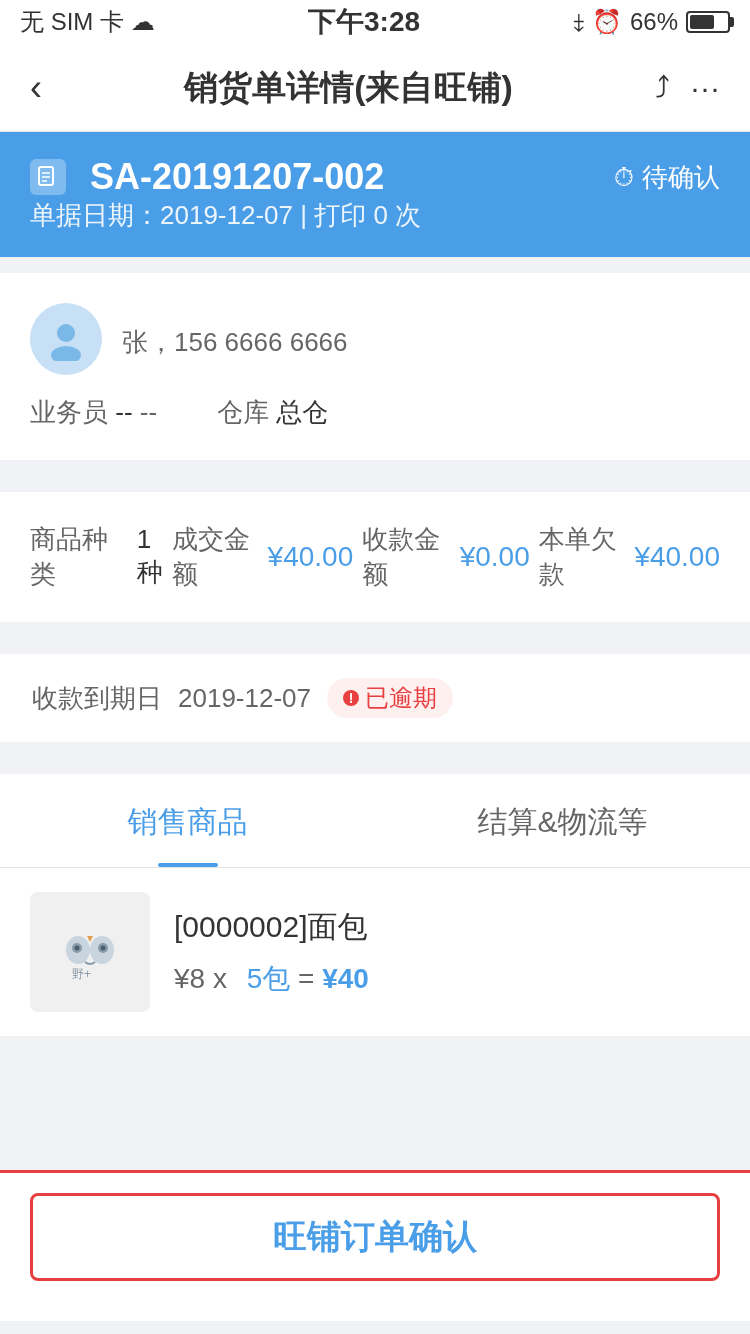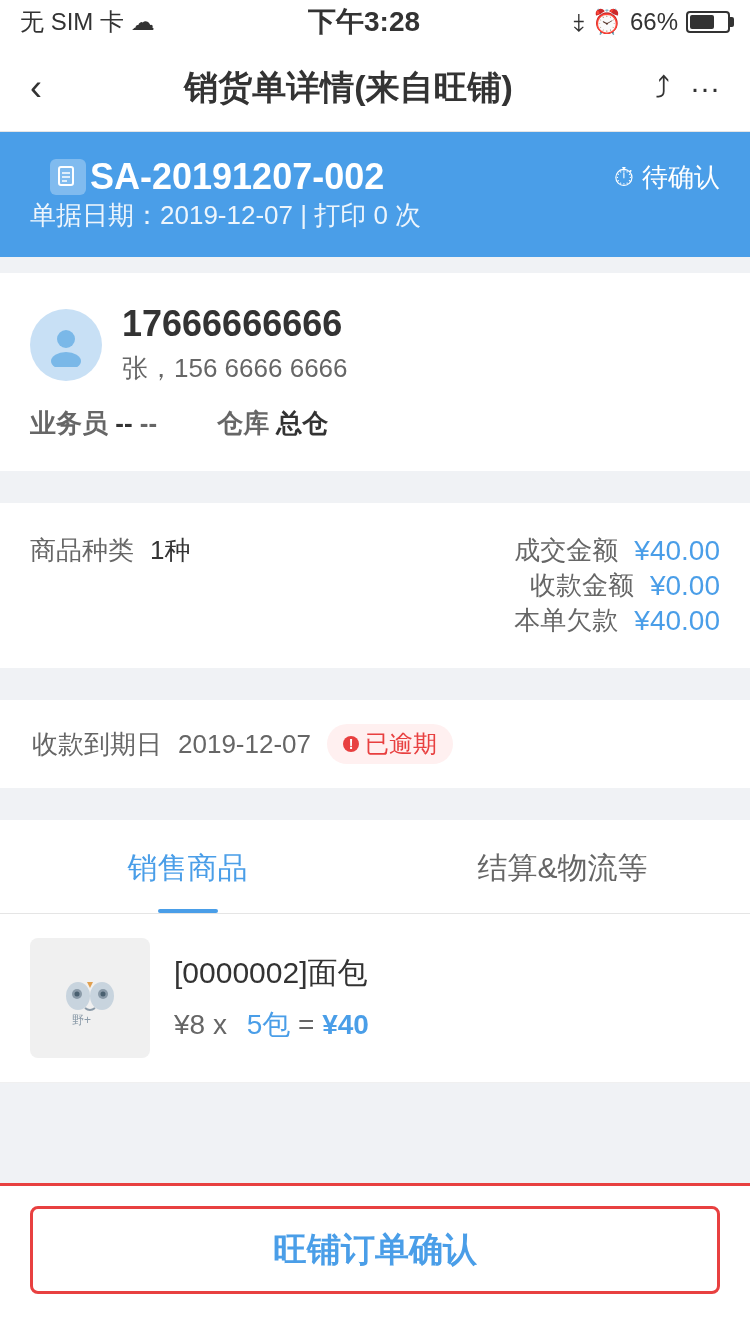--- a/index.html
+++ b/index.html
@@ -111,22 +111,21 @@
       display: flex;
       align-items: center;
       justify-content: space-between;
     }
     .order-number {
       font-size: 36px;
       font-weight: 700;
       color: #fff;
       display: flex;
       align-items: center;
-      gap: 4px;
-      margin-left: 20px;
+      gap: 24px;
     }
     .order-number-icon {
       width: 36px;
       height: 36px;
       background: rgba(255,255,255,0.3);
       border-radius: 6px;
       display: flex;
       align-items: center;
       justify-content: center;
       font-size: 24px;
@@ -177,21 +176,20 @@
     }
     .customer-sub {
       font-size: 26px;
       color: #666;
       margin-top: 6px;
     }
     .customer-details {
       margin-top: 20px;
       display: flex;
       gap: 60px;
-      font-weight: bold;
     }
     .detail-item {
       font-size: 26px;
       color: #666;
     }
     .detail-value {
       color: #333;
     }
 
     
@@ -213,23 +211,23 @@
     .summary-label {
       font-size: 26px;
       color: #666;
     }
     .summary-value {
       font-size: 26px;
       color: #333;
     }
     .summary-right {
       display: flex;
-      flex-direction: column;
+      flex-direction: row;
       align-items: flex-end;
-      gap: 0;
+      gap: 9px;
     }
     .amount-row {
       display: flex;
       align-items: center;
       gap: 16px;
     }
     .amount-label {
       font-size: 26px;
       color: #666;
     }
@@ -361,21 +359,21 @@
 
     
     .empty-area {
       background: #f0f2f5;
       height: 200px;
     }
 
     
     .bottom-bar {
       position: fixed;
-      bottom: 0;
+      bottom: 13px;
       left: 0;
       width: 750px;
       background: #fff;
       padding: 20px 30px 40px;
       border-top: 3px solid #e84040;
     }
     .confirm-btn {
       width: 100%;
       height: 88px;
       background: #fff;
@@ -445,21 +443,20 @@
 
 <div class="customer-card">
   <div class="customer-row">
     <div class="customer-avatar">
       <svg viewBox="0 0 44 44" fill="none" xmlns="http://www.w3.org/2000/svg">
         <circle cx="22" cy="16" r="9" fill="#7ab8e8"></circle>
         <ellipse cx="22" cy="38" rx="15" ry="9" fill="#7ab8e8"></ellipse>
       </svg>
     </div>
     <div>
-      <div class="customer-name">17666666666</div>
       <div class="customer-sub">张，156 6666 6666</div>
     </div>
   </div>
   <div class="customer-details">
     <div class="detail-item">
       <span>业务员</span>
       <span class="detail-value">--</span>
       <span>--</span>
     </div>
     <div class="detail-item">

